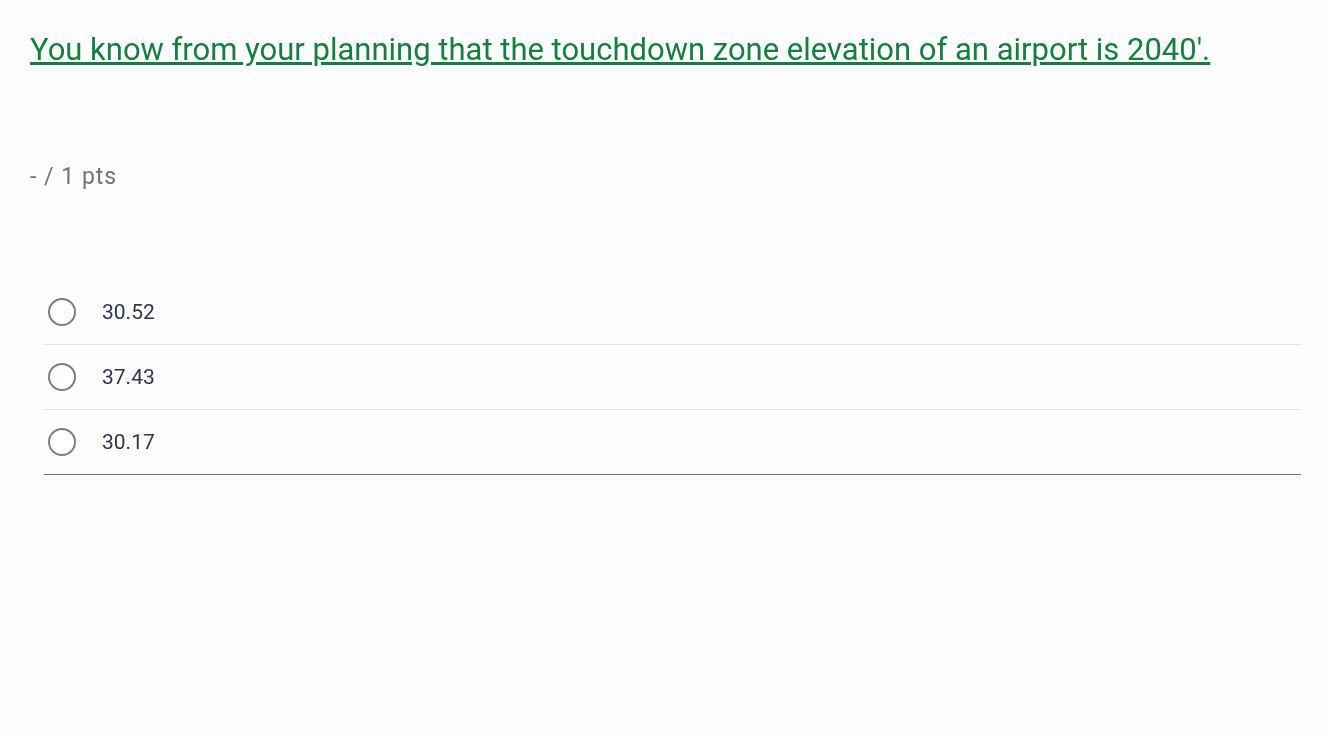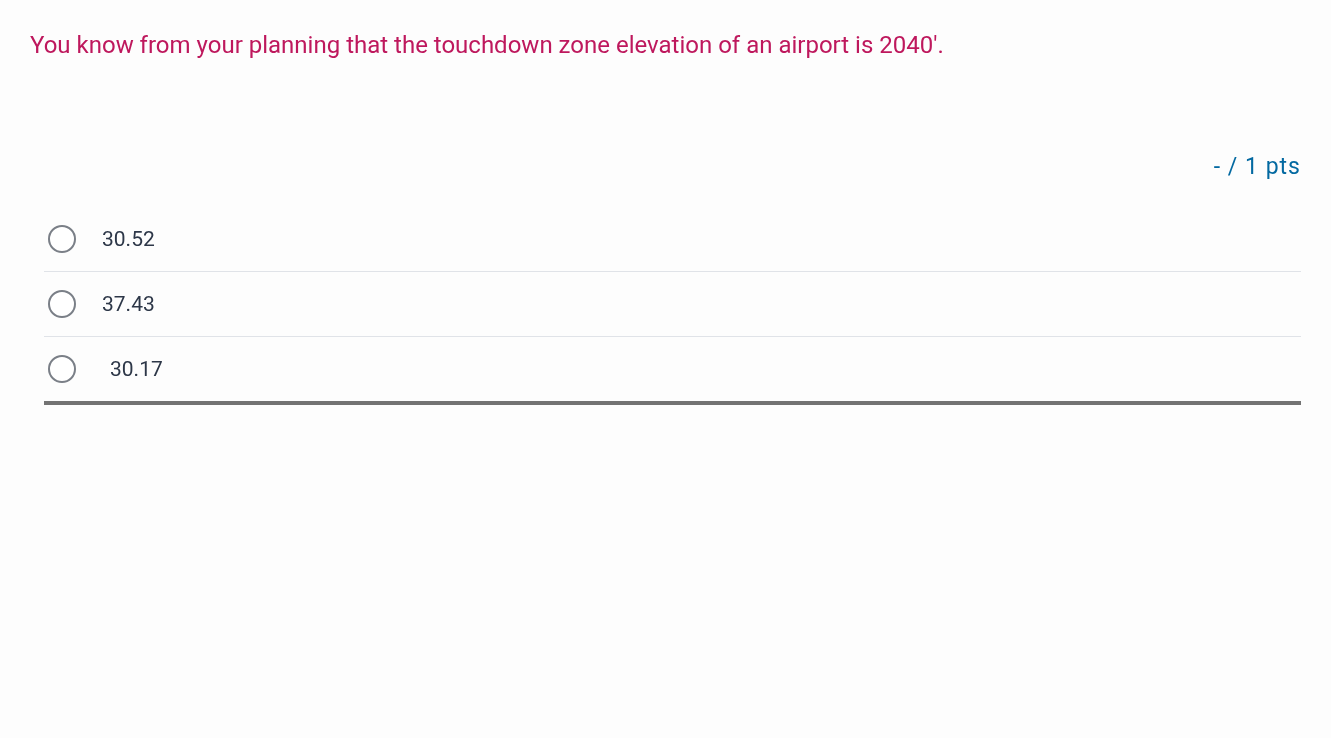--- a/index.html
+++ b/index.html
@@ -5,49 +5,49 @@
   * { box-sizing: border-box; }
   body {
     margin: 0;
     padding: 28px 30px;
     font-family: -apple-system, BlinkMacSystemFont, "Segoe UI", Roboto, "Helvetica Neue", Arial, sans-serif;
     background: #fdfdfd;
     color: #3c4858;
     width: 1331px;
   }
   .question-text {
-    font-size: 24px;
+    font-size: 31px;
     line-height: 1.45;
-    color: #be185d;
+    color: #15803d;
     font-weight: 400;
+    text-decoration: underline;
   }
   .question-text p {
     margin: 0 0 28px 0;
   }
   .points {
-    text-align: right;
+    text-align: left;
     font-size: 23px;
-    color: #0369a1;
+    color: #737373;
     margin-top: 90px;
-    margin-bottom: 27px;
+    margin-bottom: 90px;
     letter-spacing: 1px;
   }
   .options {
     padding-left: 14px;
   }
   .option {
     display: flex;
     align-items: center;
     padding: 18px 0 18px 4px;
     border-bottom: 1px solid #e0e3e8;
     cursor: pointer;
   }
   .option:last-child {
-    border-bottom: 4px solid #737373;
-    gap: 8px;
+    border-bottom: 1px solid #737373;
   }
   .radio {
     width: 28px;
     height: 28px;
     border: 2.5px solid #7a7f87;
     border-radius: 50%;
     margin-right: 26px;
     flex-shrink: 0;
     background: #fff;
   }

